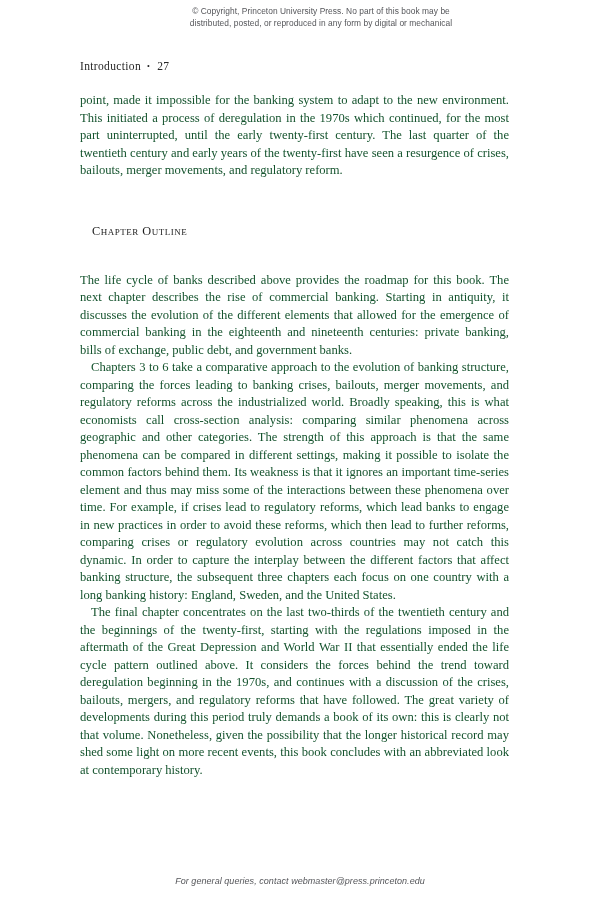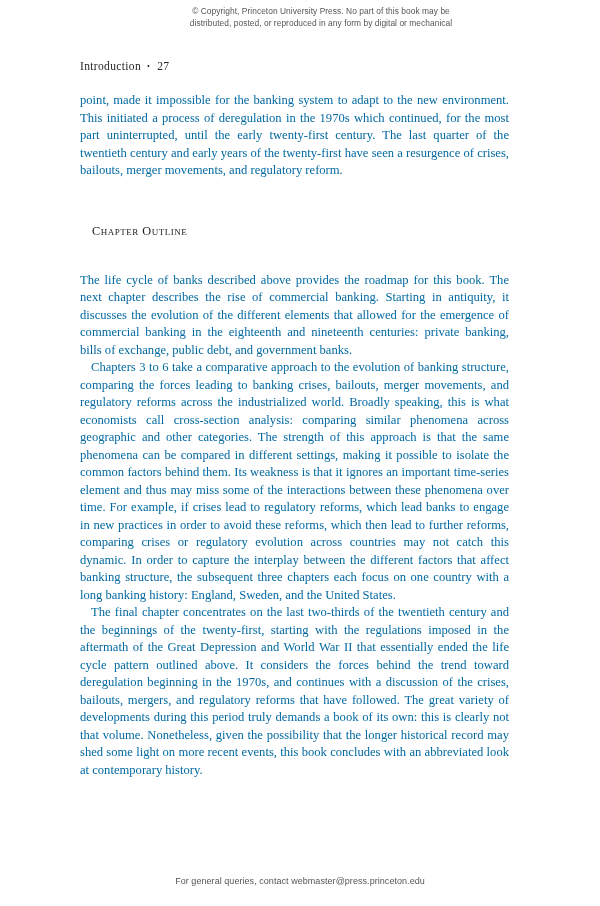--- a/index.html
+++ b/index.html
@@ -67,21 +67,21 @@
     left: 80px;
     width: 429px;
   }
 
   p.body-par {
     margin: 0;
     font-size: 12.6px;
     line-height: 17.5px;
     text-align: justify;
     text-justify: inter-word;
-    color: #0369a1;
+    color: #14532d;
     hyphens: none;
   }
   p.body-par.indented {
     text-indent: 11px;
   }
 
   
   .section-heading {
     margin: 12px;
     font-size: 12.3px;
@@ -99,20 +99,21 @@
   .page-footer {
     position: absolute;
     bottom: 20px;
     left: 0;
     width: 600px;
     text-align: center;
     font-family: "Liberation Sans", "DejaVu Sans", sans-serif;
     font-size: 9px;
     color: #55565a;
     letter-spacing: 0.05px;
+    font-style: italic;
   }
 </style>
 </head>
 <body>
 
 <div class="page">
 
   <div class="copyright-notice">
     <div>© Copyright, Princeton University Press. No part of this book may be</div>
     <div>distributed, posted, or reproduced in any form by digital or mechanical</div>

